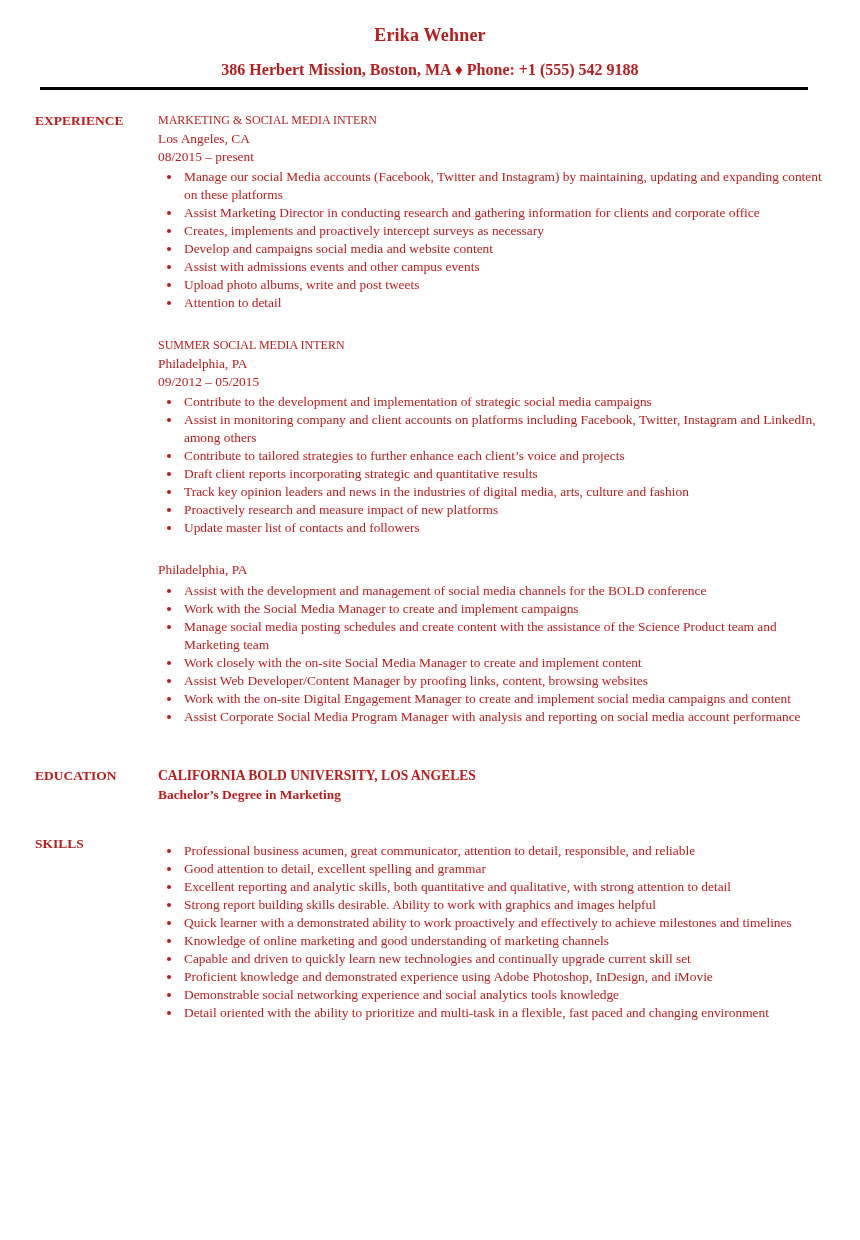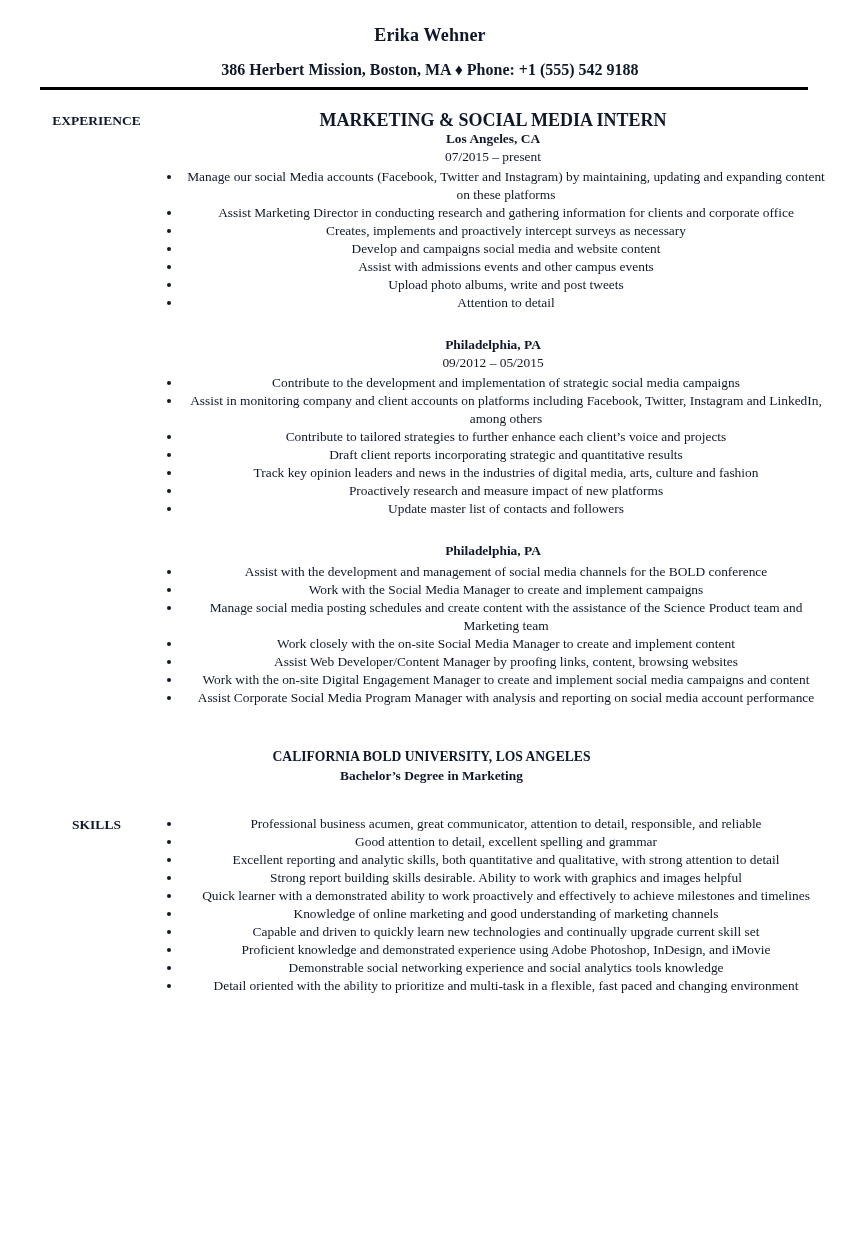--- a/index.html
+++ b/index.html
@@ -1,59 +1,58 @@
 <!DOCTYPE html>
 <html><head>
 <meta charset="utf-8">
 <style>
   html, body { margin: 0; padding: 0; background: #ffffff; }
   .page {
     position: relative;
     width: 860px;
     height: 1240px;
     background: #ffffff;
-    color: #0f172a;
+    color: #b91c1c;
     font-family: "Liberation Serif", "DejaVu Serif", serif;
     box-sizing: border-box;
     overflow: hidden;
   }
   .header { text-align: center; padding-top: 25px; }
   .name { font-size: 18px; font-weight: bold; letter-spacing: 0.2px; }
   .contact { font-size: 16px; font-weight: bold; margin-top: 15px; }
   .divider {
     border: none;
     border-top: 3px solid #000000;
     margin: 8px 52px 0 40px;
   }
   .section-row {
     display: flex;
     padding-left: 35px;
     padding-right: 32px;
     box-sizing: border-box;
-    text-align: center;
   }
   .section-row.experience { margin-top: 21px; }
   .section-row.education  { margin-top: 40px; }
   .section-row.skills     { margin-top: 30px; }
   .section-label {
     flex: 0 0 123px;
     font-weight: bold;
     font-size: 13.5px;
     line-height: 18px;
     padding-top: 1px;
   }
   .section-content {
     flex: 1;
     font-size: 13.4px;
     line-height: 18px;
   }
   .job { margin-bottom: 24px; }
   .job:last-child { margin-bottom: 0; }
-  .job-title { font-weight: bold; font-size: 18px; line-height: 19px; }
-  .job-location { font-weight: bold; line-height: 18px; }
+  .job-title { font-weight: normal; font-size: 12px; line-height: 19px; }
+  .job-location { font-weight: normal; line-height: 18px; }
   .job-dates { line-height: 17px; }
   ul.bullets {
     margin: 3px 0 0 0;
     padding-left: 24px;
     list-style: disc outside;
   }
   ul.bullets li { padding-left: 2px; margin: 0; }
   .school { font-weight: bold; font-size: 13.6px; line-height: 19px; }
   .degree { font-weight: bold; line-height: 19px; }
 </style>
@@ -68,33 +67,34 @@
     <hr class="divider">
   </div>
 
   <div class="section-row experience">
     <div class="section-label">EXPERIENCE</div>
     <div class="section-content">
 
       <div class="job">
         <div class="job-title">MARKETING &amp; SOCIAL MEDIA INTERN</div>
         <div class="job-location">Los Angeles, CA</div>
-        <div class="job-dates">07/2015 – present</div>
+        <div class="job-dates">08/2015 – present</div>
         <ul class="bullets">
           <li>Manage our social Media accounts (Facebook, Twitter and Instagram) by maintaining, updating and expanding content on these platforms</li>
           <li>Assist Marketing Director in conducting research and gathering information for clients and corporate office</li>
           <li>Creates, implements and proactively intercept surveys as necessary</li>
           <li>Develop and campaigns social media and website content</li>
           <li>Assist with admissions events and other campus events</li>
           <li>Upload photo albums, write and post tweets</li>
           <li>Attention to detail</li>
         </ul>
       </div>
 
       <div class="job">
+        <div class="job-title">SUMMER SOCIAL MEDIA INTERN</div>
         <div class="job-location">Philadelphia, PA</div>
         <div class="job-dates">09/2012 – 05/2015</div>
         <ul class="bullets">
           <li>Contribute to the development and implementation of strategic social media campaigns</li>
           <li>Assist in monitoring company and client accounts on platforms including Facebook, Twitter, Instagram and LinkedIn, among others</li>
           <li>Contribute to tailored strategies to further enhance each client’s voice and projects</li>
           <li>Draft client reports incorporating strategic and quantitative results</li>
           <li>Track key opinion leaders and news in the industries of digital media, arts, culture and fashion</li>
           <li>Proactively research and measure impact of new platforms</li>
           <li>Update master list of contacts and followers</li>
@@ -111,30 +111,31 @@
           <li>Assist Web Developer/Content Manager by proofing links, content, browsing websites</li>
           <li>Work with the on-site Digital Engagement Manager to create and implement social media campaigns and content</li>
           <li>Assist Corporate Social Media Program Manager with analysis and reporting on social media account performance</li>
         </ul>
       </div>
 
     </div>
   </div>
 
   <div class="section-row education">
+    <div class="section-label">EDUCATION</div>
     <div class="section-content">
       <div class="school">CALIFORNIA BOLD UNIVERSITY, LOS ANGELES</div>
       <div class="degree">Bachelor’s Degree in Marketing</div>
     </div>
   </div>
 
   <div class="section-row skills">
     <div class="section-label">SKILLS</div>
     <div class="section-content">
-      <ul class="bullets" style="margin-top: 0;">
+      <ul class="bullets" style="margin-top: 8px;">
         <li>Professional business acumen, great communicator, attention to detail, responsible, and reliable</li>
         <li>Good attention to detail, excellent spelling and grammar</li>
         <li>Excellent reporting and analytic skills, both quantitative and qualitative, with strong attention to detail</li>
         <li>Strong report building skills desirable. Ability to work with graphics and images helpful</li>
         <li>Quick learner with a demonstrated ability to work proactively and effectively to achieve milestones and timelines</li>
         <li>Knowledge of online marketing and good understanding of marketing channels</li>
         <li>Capable and driven to quickly learn new technologies and continually upgrade current skill set</li>
         <li>Proficient knowledge and demonstrated experience using Adobe Photoshop, InDesign, and iMovie</li>
         <li>Demonstrable social networking experience and social analytics tools knowledge</li>
         <li>Detail oriented with the ability to prioritize and multi-task in a flexible, fast paced and changing environment</li>

